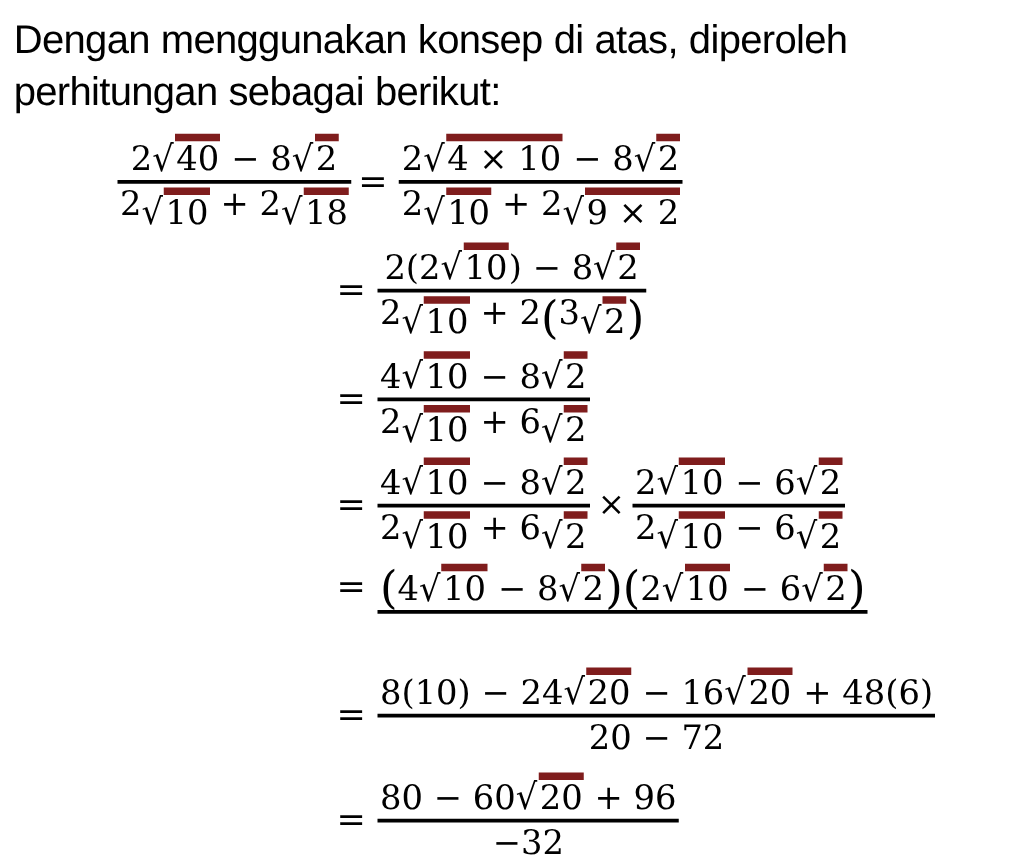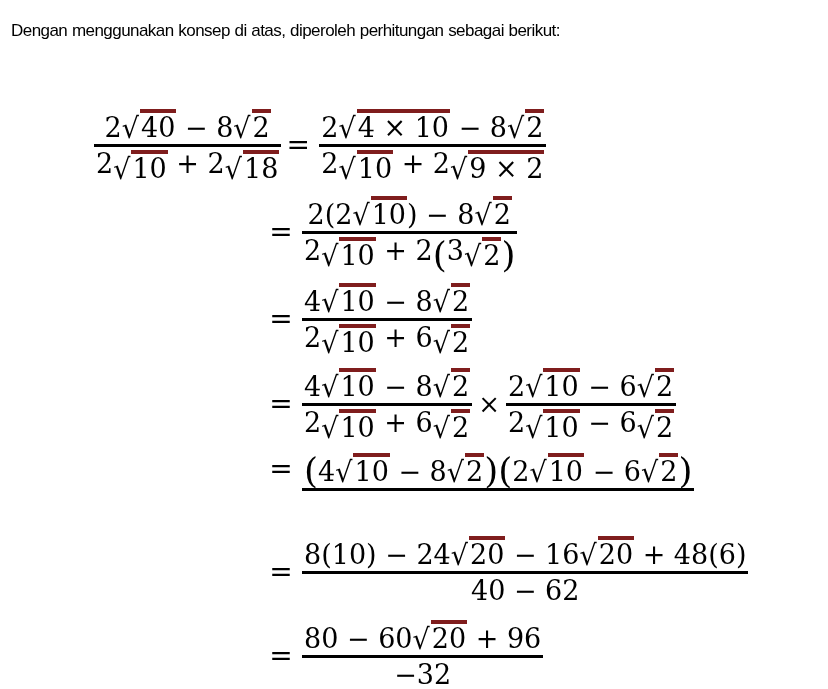--- a/index.html
+++ b/index.html
@@ -1,32 +1,32 @@
 <!DOCTYPE html>
 <html><head>
 <meta charset="utf-8">
 <style>
   html, body { margin:0; padding:0; background:#ffffff; }
   body { width:828px; height:689px; position:relative; overflow:hidden; color:#000; }
   .para { position:absolute; left:11px; top:10px; width:815px;
-          font-family:"Liberation Sans", sans-serif; font-size:17px; line-height:42px;
+          font-family:"Liberation Sans", sans-serif; font-size:32px; line-height:42px;
           letter-spacing:-0.55px; word-spacing:0.5px; }
   .math { font-family:"DejaVu Serif", serif; font-size:27px; line-height:1; }
   .row { position:absolute; display:flex; align-items:center; }
   .frac { display:inline-flex; flex-direction:column; align-items:center; }
   .num, .den { display:flex; align-items:flex-end; white-space:pre; padding:0 2px; height:38px; }
   .num { align-items:flex-end; padding-bottom:3px; }
   .den { align-items:flex-start; padding-top:3px; }
   .bar { align-self:stretch; height:2.5px; background:#000; }
   .eq { display:inline-block; width:34px; text-align:center; font-size:28px; margin:0 4px 0 0; }
   .times { display:inline-block; font-size:26px; margin:0 6px; }
   .seg { display:inline-flex; align-items:flex-end; }
   .sqrt { display:inline-flex; align-items:flex-end; }
   .sqrt .rad { font-size:27px; margin-right:1px; transform:scaleY(1.06); }
-  .sqrt .under { border-top:4px solid #7f1d1d; padding:1px 1px 0 1px; }
+  .sqrt .under { border-top:6px solid #7f1d1d; padding:1px 1px 0 1px; }
   .bigp { font-size:36px; line-height:0.9; transform:translateY(2px); font-weight:300; }
 </style>
 </head>
 <body>
 
 <div class="para">Dengan menggunakan konsep di atas, diperoleh perhitungan sebagai berikut:</div>
 
 <div id="math" class="math">
     <div class="row" style="top: 103px; left: 94px;">
       <span class="frac">
@@ -76,21 +76,21 @@
       <span class="frac">
         <span class="num"><span class="bigp">(</span><span class="seg">4</span><span class="sqrt"><span class="rad">√</span><span class="under">10</span></span><span class="seg"> − 8</span><span class="sqrt"><span class="rad">√</span><span class="under">2</span></span><span class="bigp">)</span><span class="bigp">(</span><span class="seg">2</span><span class="sqrt"><span class="rad">√</span><span class="under">10</span></span><span class="seg"> − 6</span><span class="sqrt"><span class="rad">√</span><span class="under">2</span></span><span class="bigp">)</span></span>
         <span class="bar"></span>
       </span>
     </div>
     <div class="row" style="top: 530px; left: 264px;">
       <span class="eq">=</span>
       <span class="frac">
         <span class="num"><span class="seg">8(10) − 24</span><span class="sqrt"><span class="rad">√</span><span class="under">20</span></span><span class="seg"> − 16</span><span class="sqrt"><span class="rad">√</span><span class="under">20</span></span><span class="seg"> + 48(6)</span></span>
         <span class="bar"></span>
-        <span class="den"><span class="seg">40 − 62</span></span>
+        <span class="den"><span class="seg">20 − 72</span></span>
       </span>
     </div>
     <div class="row" style="top: 614px; left: 264px;">
       <span class="eq">=</span>
       <span class="frac">
         <span class="num"><span class="seg">80 − 60</span><span class="sqrt"><span class="rad">√</span><span class="under">20</span></span><span class="seg"> + 96</span></span>
         <span class="bar"></span>
         <span class="den"><span class="seg">−32</span></span>
       </span>
     </div>

